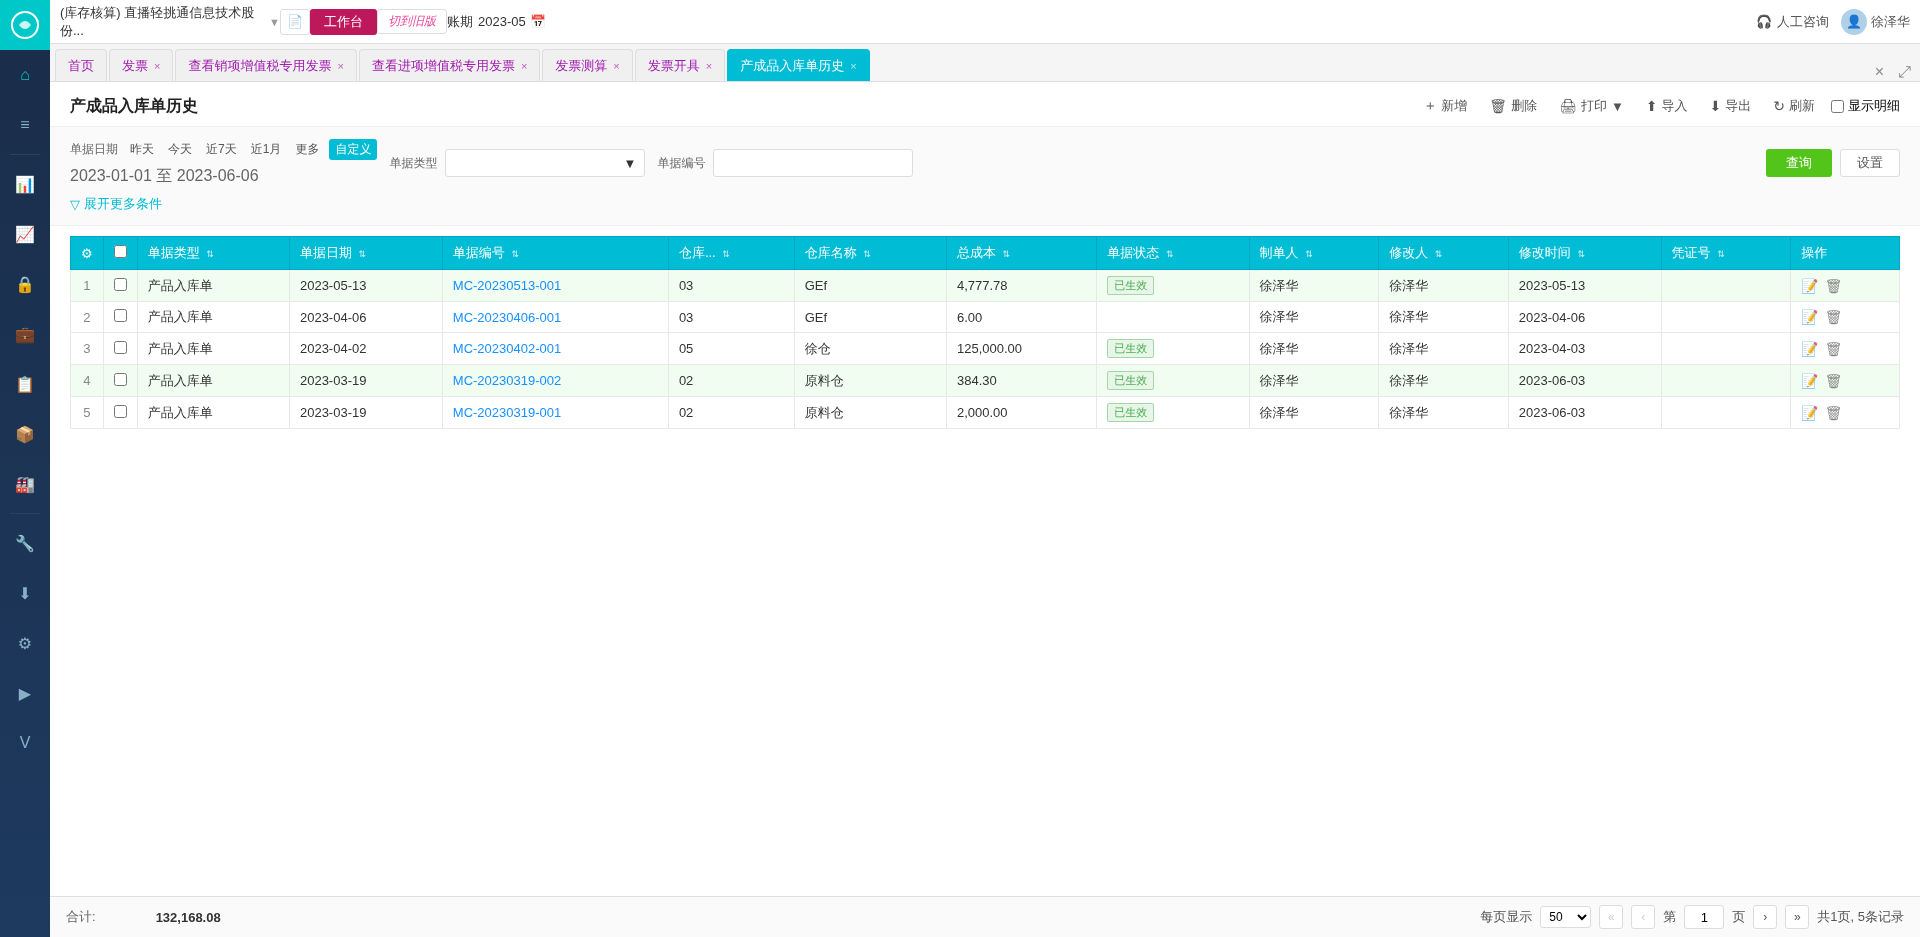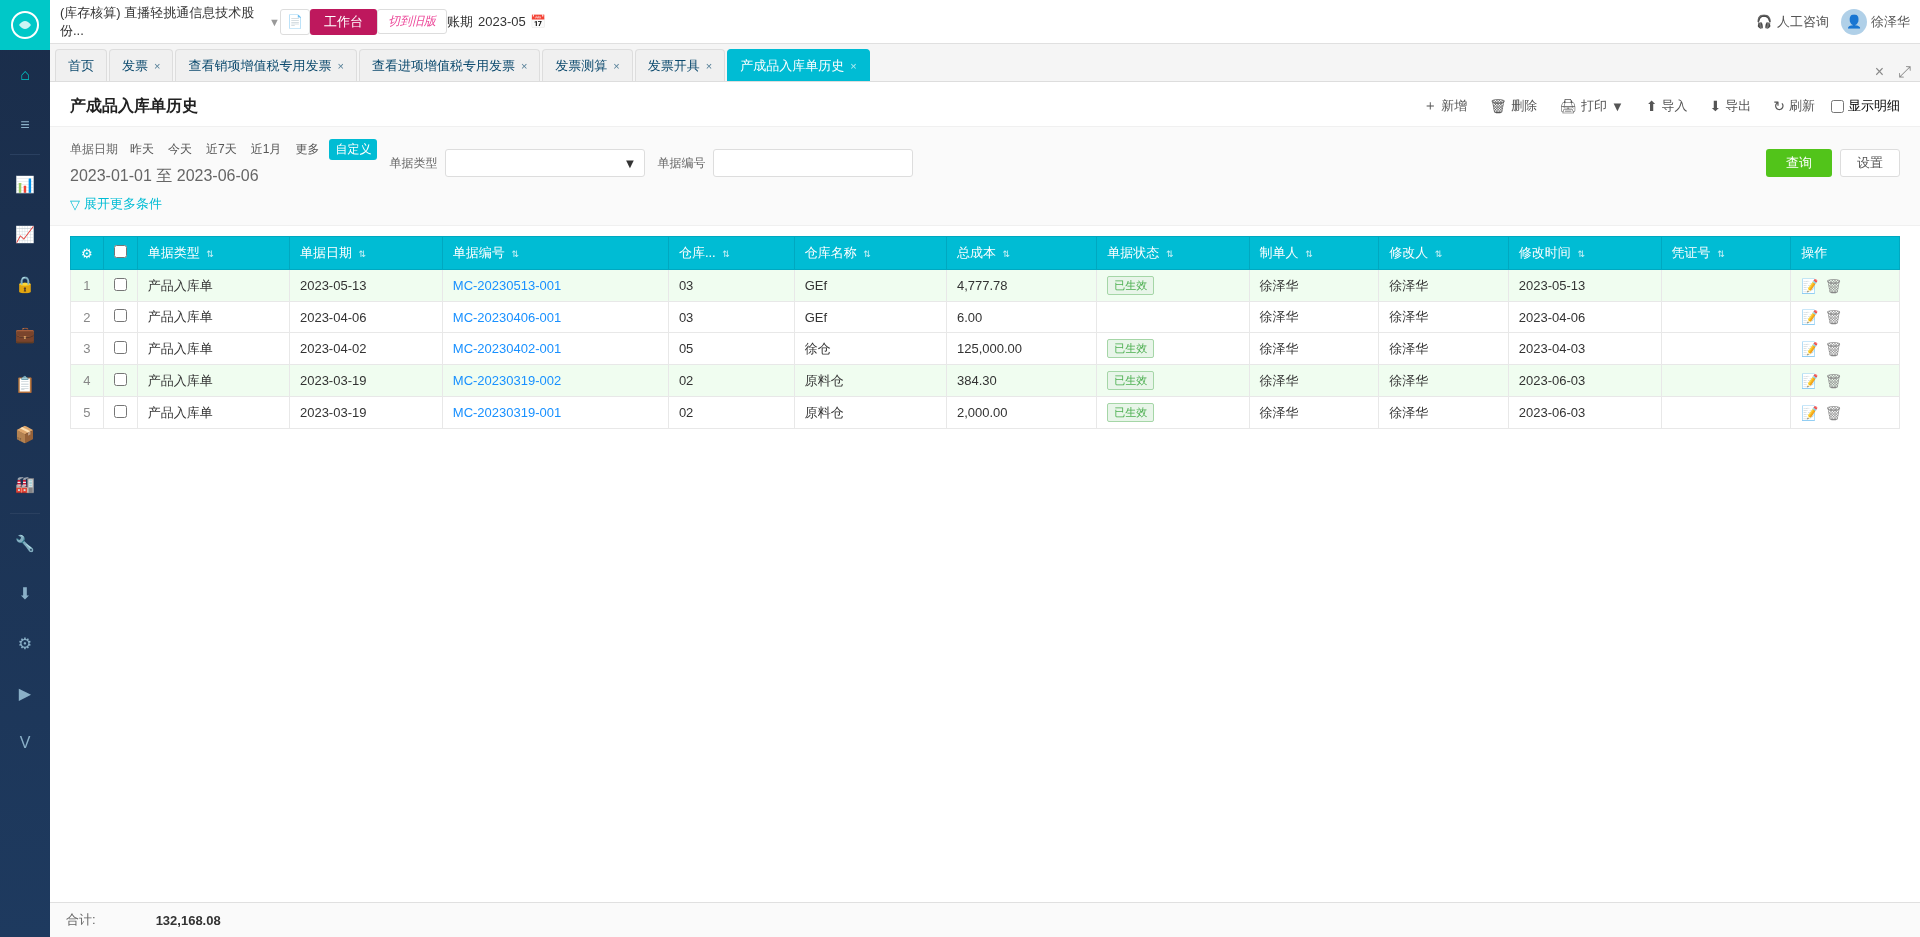--- a/index.html
+++ b/index.html
@@ -144,21 +144,21 @@
       padding: 0 12px;
       border: 1px solid #ddd;
       border-bottom: none;
       background: #f0f0f0;
       border-radius: 4px 4px 0 0;
       display: flex;
       align-items: center;
       gap: 6px;
       cursor: pointer;
       font-size: 12px;
-      color: #0c4a6e;
+      color: #a21caf;
       white-space: nowrap;
     }
     .tab.active {
       background: #00bcd4;
       color: #fff;
       border-color: #00bcd4;
     }
     .tab .close-btn { font-size: 11px; color: inherit; opacity: 0.7; }
     .tabbar-right {
       margin-left: auto;
@@ -757,16 +757,32 @@
         </div>
       </td>
     </tr>
           </tbody>
       </table>
     </div>
 
     <div class="table-footer">
       <span class="footer-total-label">合计:</span>
       <span class="footer-total-value">132,168.08</span>
+      <div class="footer-pagination">
+        <span>每页显示</span>
+        <select class="page-size-select">
+          <option>50</option>
+          <option>100</option>
+          <option>200</option>
+        </select>
+        <div class="pagination-btn disabled">«</div>
+        <div class="pagination-btn disabled">‹</div>
+        <span>第</span>
+        <input class="page-input" type="text" value="1" style="">
+        <span>页</span>
+        <div class="pagination-btn">›</div>
+        <div class="pagination-btn">»</div>
+        <span>共1页, 5条记录</span>
+      </div>
     </div>
 
   </div>
 </div>
 
 </body></html>

